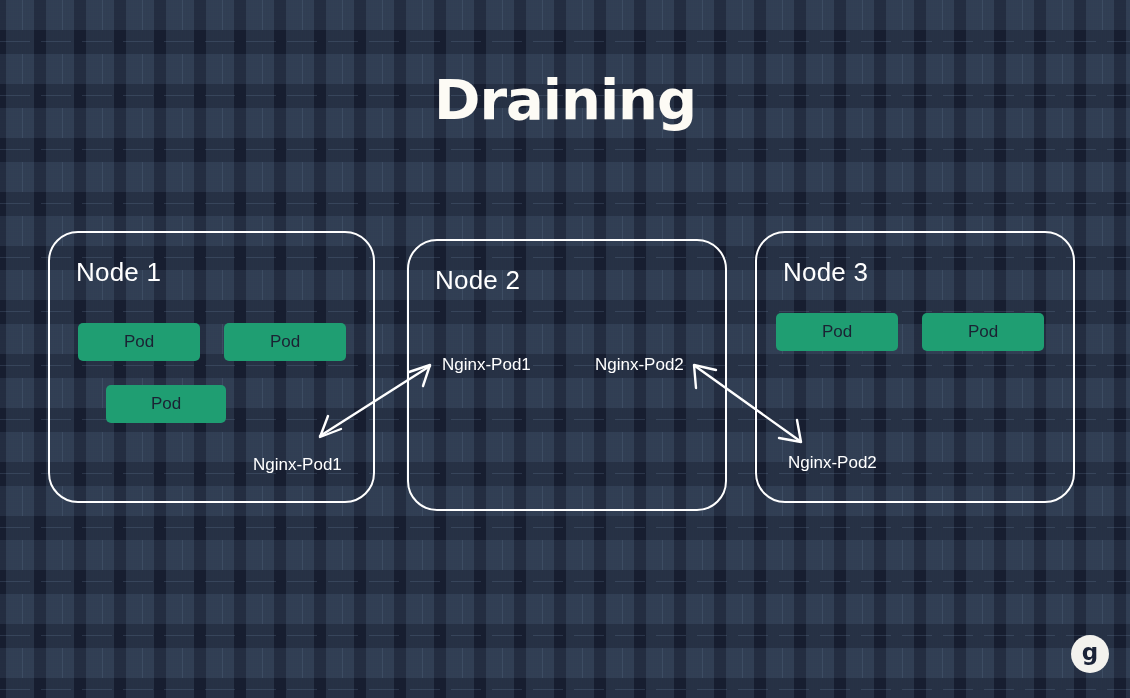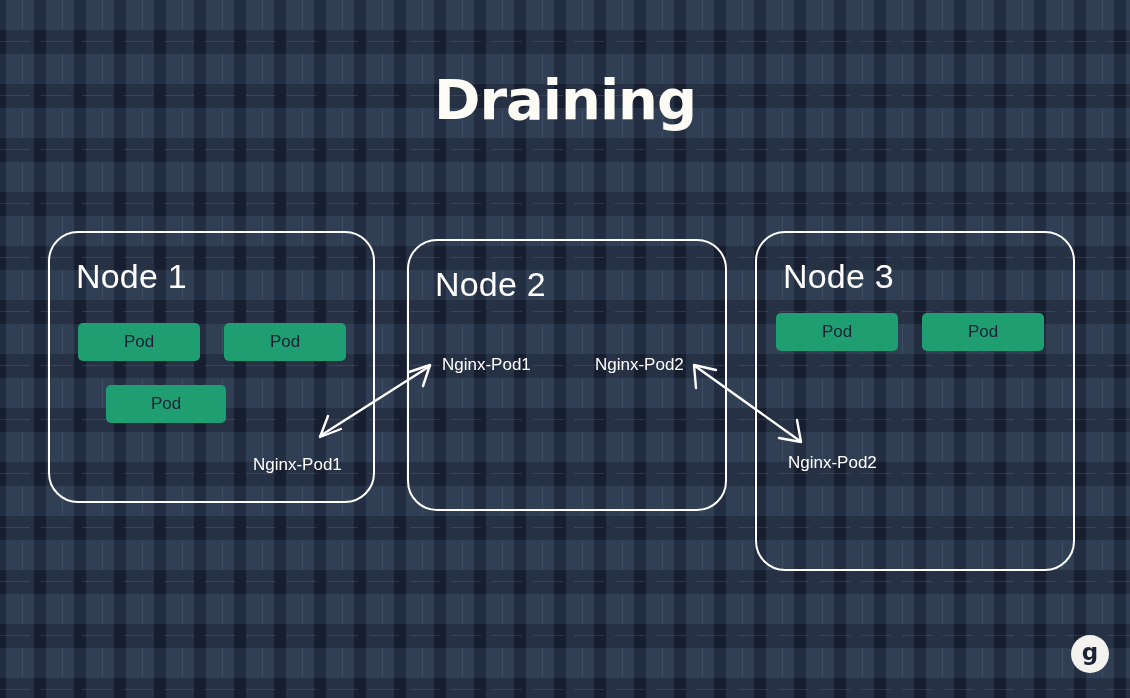--- a/index.html
+++ b/index.html
@@ -66,28 +66,28 @@
     position: absolute;
     border: 2px solid #ffffff;
     border-radius: 30px;
     box-sizing: border-box;
   }
   .node-title {
     position: absolute;
     left: 26px;
     top: 24px;
     color: #ffffff;
-    font-size: 34px;
+    font-size: 26px;
     font-weight: 400;
     letter-spacing: 0.2px;
   }
 
   #node1 { left: 48px;  top: 231px; width: 327px; height: 272px; }
   #node2 { left: 407px; top: 239px; width: 320px; height: 272px; padding-left: 32px; }
-  #node3 { left: 755px; top: 231px; width: 320px; height: 340px; }
+  #node3 { left: 755px; top: 231px; width: 320px; height: 272px; }
 
   
   .pod {
     position: absolute;
     background: #1f9e72;
     border-radius: 5px;
     color: #1b2233;
     font-size: 17px;
     display: flex;
     align-items: center;

